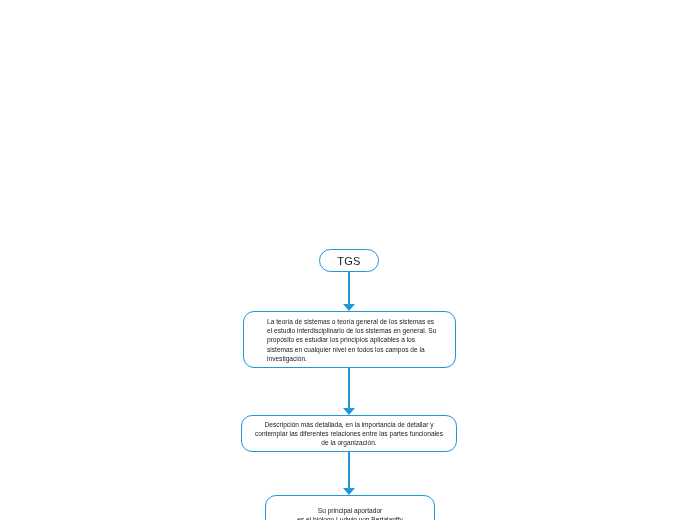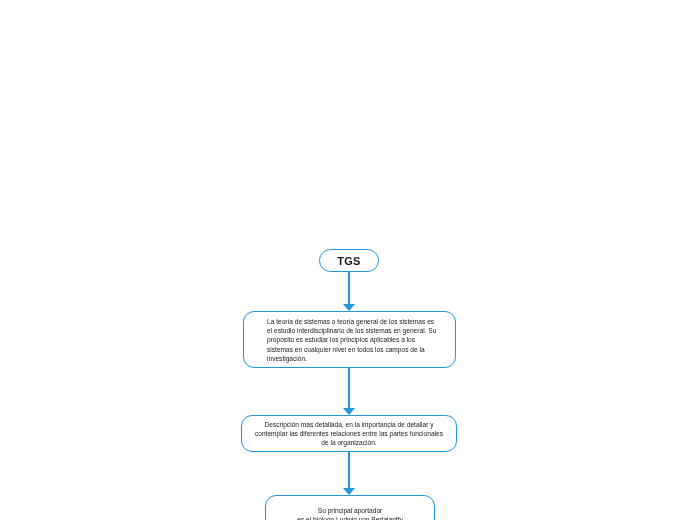--- a/index.html
+++ b/index.html
@@ -45,21 +45,21 @@
   
   #node-root {
     left: 319px;
     top: 249px;
     width: 60px;
     height: 23px;
     border-radius: 11.5px;
   }
   #node-root .node-text {
     font-size: 11px;
-    font-weight: bold;
+    font-weight: normal;
     letter-spacing: 0.3px;
     line-height: 12px;
   }
 
   
   #node-def {
     left: 243px;
     top: 311px;
     width: 213px;
     height: 57px;

